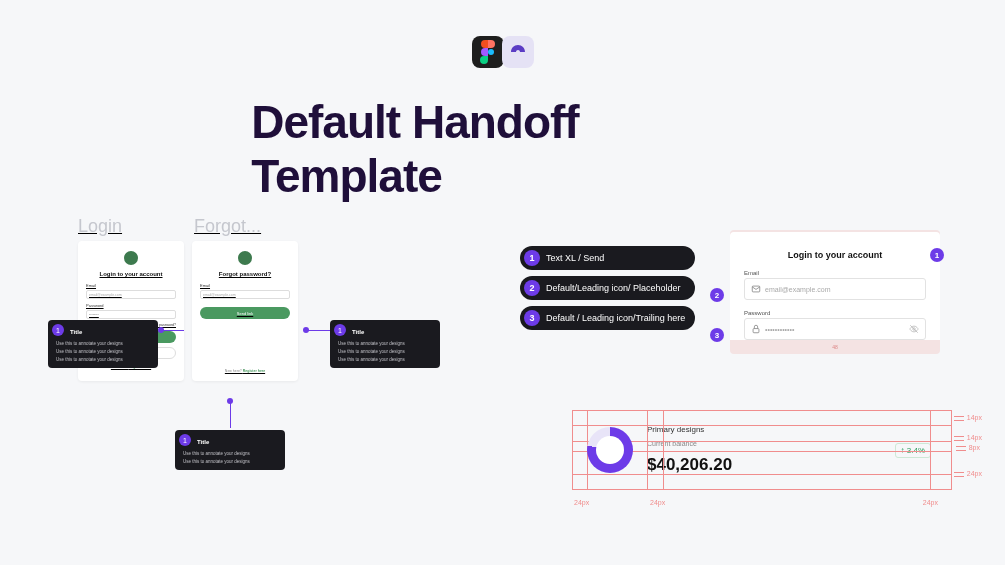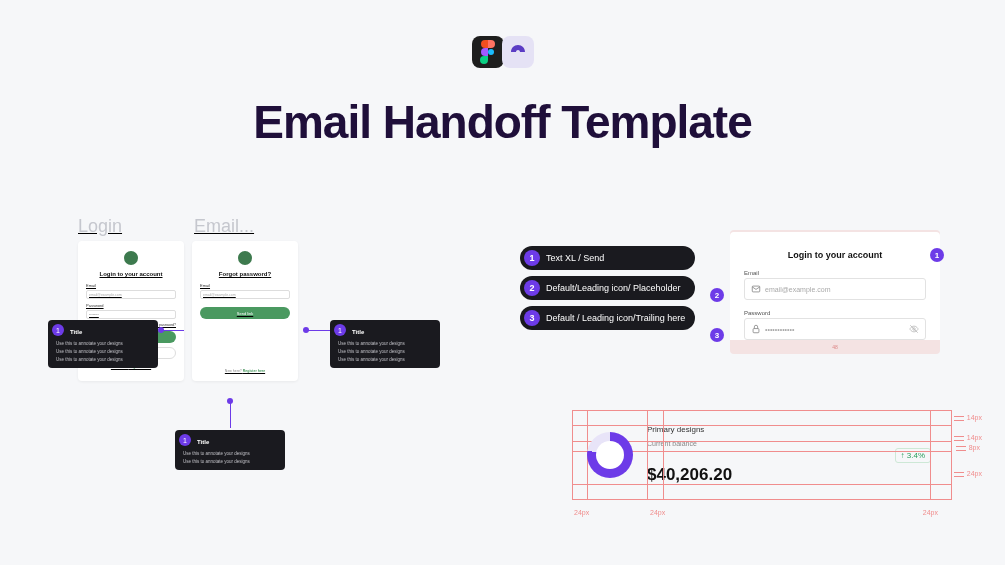--- a/index.html
+++ b/index.html
@@ -92,21 +92,21 @@
 .balance-wrap { position:absolute; top:410px; left:572px; width:380px; }
 .redline-frame { position:relative; border:1px solid #f08d8d; padding:14px 20px 14px 14px; }
 .redline-v { position:absolute; top:0; bottom:0; width:1px; background:#f08d8d; }
 .redline-h { position:absolute; left:0; right:0; height:1px; background:#f08d8d; }
 .balance-card { display:flex; align-items:center; gap:14px; }
 .donut { width:46px; height:46px; border-radius:50%; background: conic-gradient(#6d3be8 0 78%, #e8e4f8 78% 100%); position:relative; }
 .donut::after { content:""; position:absolute; inset:9px; background:#fff; border-radius:50%; }
 .balance-text { flex:1; }
 .bal-lbl1 { font-size:8px; color:#333; }
 .bal-lbl2 { font-size:7px; color:#888; margin-top:6px; }
-.bal-amt { font-size:17px; font-weight:700; color:#111; margin-top:18px; }
+.bal-amt { font-size:17px; font-weight:700; color:#111; margin-top:8px; }
 .bal-pct { font-size:8px; color:#2a9d5c; border:1px solid #cde8d6; border-radius:3px; padding:2px 5px; }
 .measure { position:absolute; font-size:7px; color:#f08d8d; }
 .measure-line { display:inline-block; width:10px; height:5px; border-top:1px solid #f08d8d; border-bottom:1px solid #f08d8d; margin-right:3px; vertical-align:middle; }
 </style>
 </head>
 <body>
 
 <div class="logos">
   <div class="logo-figma">
     <svg viewBox="0 0 16 24">
@@ -117,26 +117,26 @@
         <path d="M5 16h3v4a4 4 0 1 1-4-4h1z" fill="#0acf83"></path>
       </svg>
   </div>
   <div class="logo-prism">
     <svg width="20" height="20" viewBox="0 0 20 20">
         <path d="M3 10c0-4 3-7 7-7s7 3 7 7h-5c0-1.1-.9-2-2-2s-2 .9-2 2H3z" fill="#5b3cc4"></path>
       </svg>
   </div>
 </div>
 
-<h1 class="page-title">Email Handoff Template</h1>
+<h1 class="page-title">Default Handoff Template</h1>
 
 <div class="login-cluster">
   <div style="display:flex; gap:72px;">
     <span class="screen-label">Login</span>
-    <span class="screen-label">Email...</span>
+    <span class="screen-label">Forgot...</span>
   </div>
   <div class="two-screens">
 
     <div class="screen-card">
       <div class="avatar-dot"></div>
       <div class="card-title">Login to your account</div>
       <div class="field-lbl">Email</div>
       <div class="fake-input">
           <span>email@example.com</span>
         </div>

